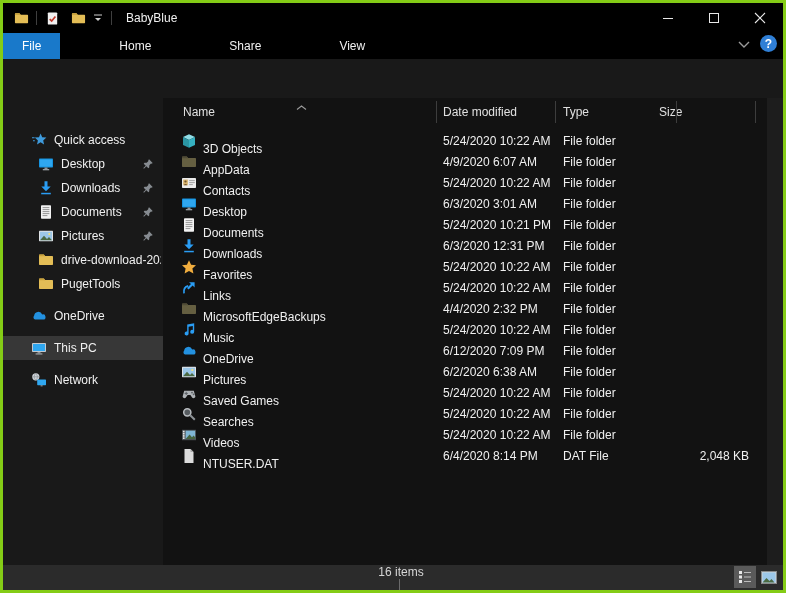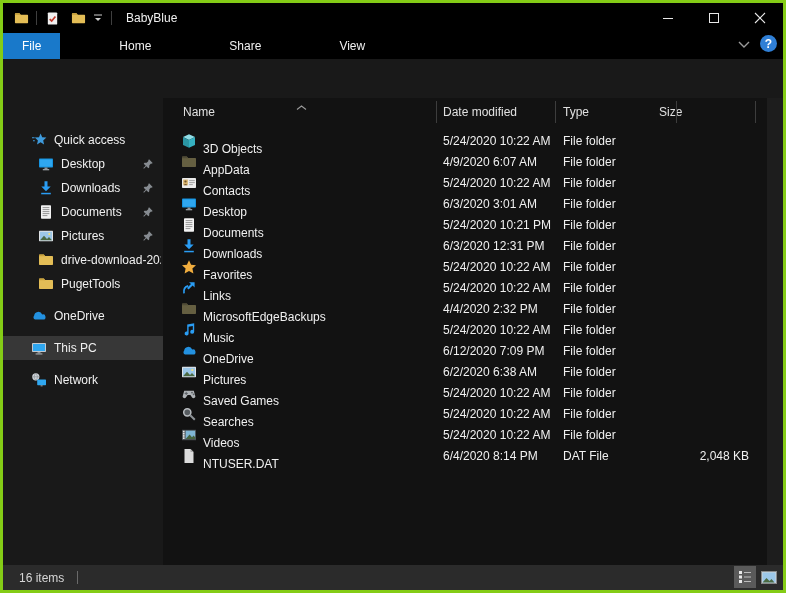--- a/index.html
+++ b/index.html
@@ -64,21 +64,21 @@
   .sortcaret{position:absolute;left:133px;top:1px;}
   #file-rows{position:absolute;top:27px;left:0;right:16px;padding-top:6px;}
   .frow{position:relative;height:21px;color:#f0f0f0;}
   .fr-icon{position:absolute;left:18px;top:2px;width:16px;height:16px;}
   .fr-icon svg{width:16px;height:16px;display:block;}
   .fr-name{position:absolute;left:40px;top:3px;white-space:nowrap;margin-top:8px;}
   .fr-date{position:absolute;left:280px;top:3px;white-space:nowrap;}
   .fr-type{position:absolute;left:400px;top:3px;white-space:nowrap;}
   .fr-size{position:absolute;left:500px;top:3px;width:86px;text-align:right;white-space:nowrap;}
   
-  .statusbar{position:absolute;left:0;right:0;bottom:0;height:25px;background:#2b2b2b;display:flex;align-items:center;}
+  .statusbar{position:absolute;left:0;right:0;bottom:0;height:25px;background:#2b2b2b;display:flex;align-items:center;flex-direction:column;}
   .status-count{margin-left:16px;color:#d6d6d6;}
   .status-sep{width:1px;height:13px;background:#6a6a6a;margin-left:13px;}
   .viewbtns{position:absolute;right:3px;top:1px;display:flex;gap:2px;}
   .viewbtn{width:22px;height:22px;display:flex;align-items:center;justify-content:center;}
   .viewbtn.active{background:#5a5a5a;}
   svg{overflow:visible;}
 </style>
 </head>
 <body>
 

